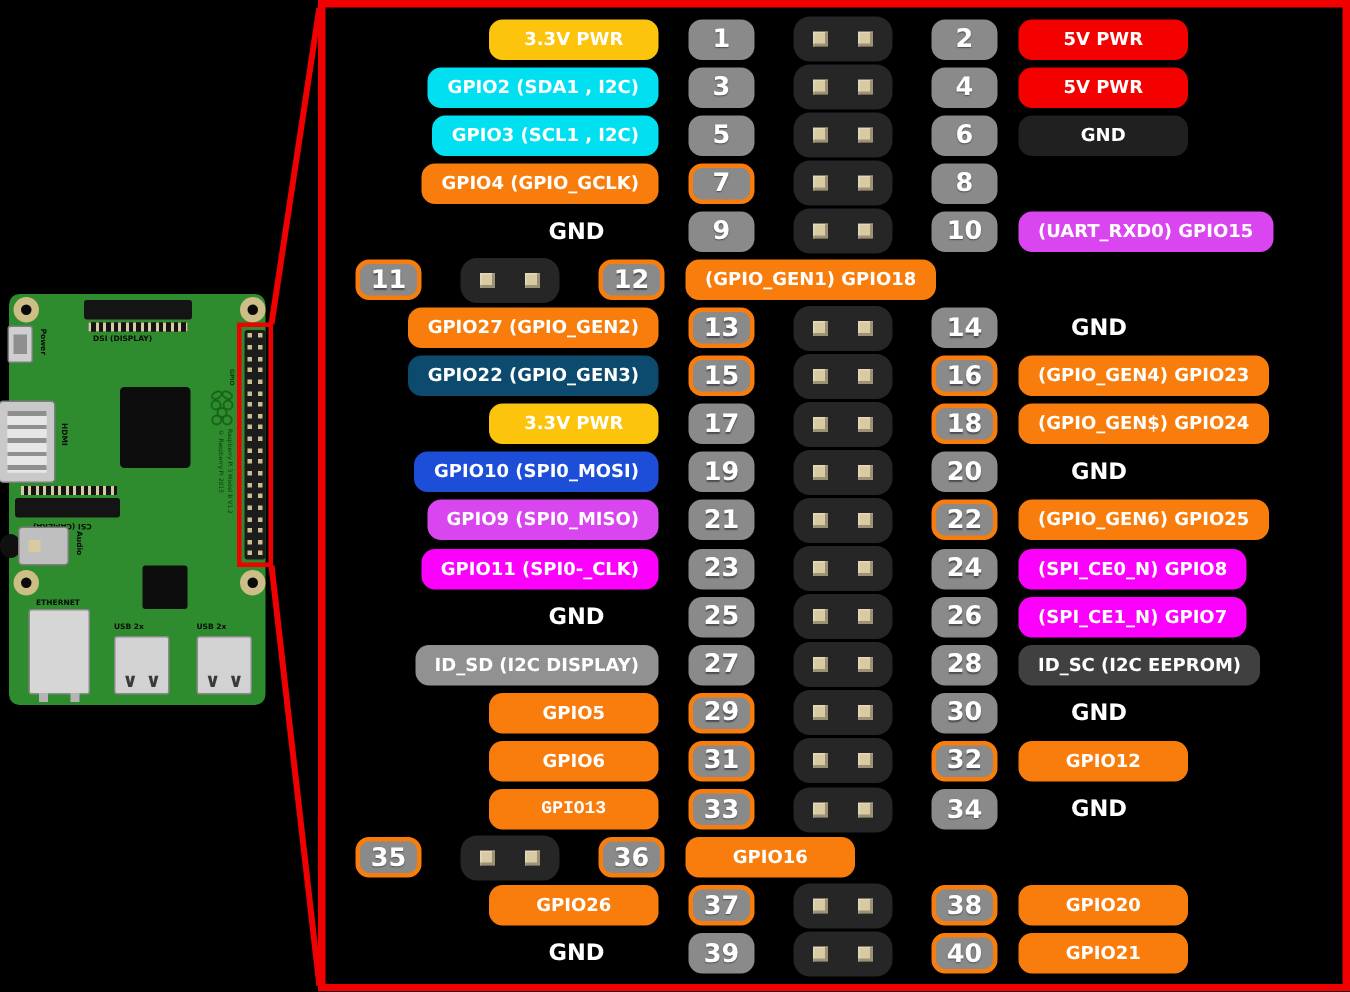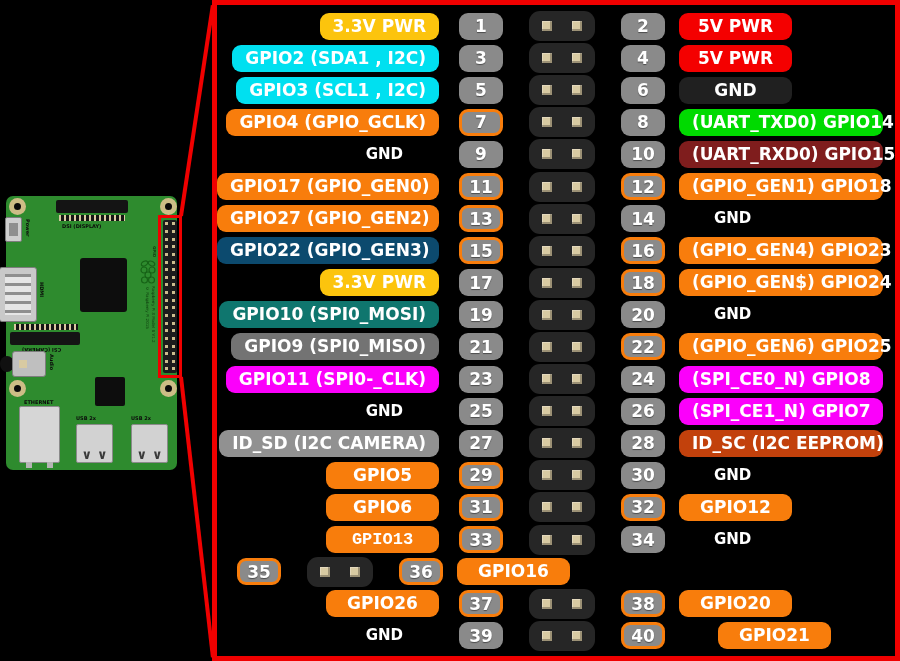--- a/index.html
+++ b/index.html
@@ -9,21 +9,21 @@
   
   .panel{position:absolute;left:212px;top:0;width:688px;height:661px;
          border:5px solid #f00000;background:#000;box-sizing:border-box;z-index:2;}
   .rows{padding-top:5px;}
   .row{display:flex;align-items:center;height:32.1px;}
   .zone{display:flex;align-items:center;height:100%;}
   .zl{width:222px;justify-content:flex-end;}
   .zr{width:204px;justify-content:flex-start;}
   .s1{width:20px}.s2{width:26px}.s3{width:26px}.s4{width:14px}
   .label{height:27px;line-height:27px;padding:0 13px;border-radius:9px;
-         font-size:17px;font-weight:bold;color:#fff;white-space:nowrap;
+         font-size:12px;font-weight:bold;color:#fff;white-space:nowrap;
          box-sizing:border-box;min-width:113px;text-align:center;}
   .label.plain{background:transparent!important;min-width:0;padding:0;border-radius:0;font-size:15px;}
   .zl .label.plain{margin-right:36px;}
   .zr .label.plain{margin-left:35px;}
   .badge{width:44px;height:27px;border-radius:9px;background:#8a8a8a;color:#fff;
          font-weight:bold;font-size:17px;display:flex;align-items:center;justify-content:center;
          box-sizing:border-box;text-shadow:0 1px 1px rgba(0,0,0,.45);}
   .badge.ring{border:3px solid #f87d0c;}
   .hseg{width:66px;height:30px;background:#262626;border-radius:11px;display:flex;
         align-items:center;justify-content:space-between;padding:0 13px;box-sizing:border-box;}
@@ -305,48 +305,42 @@
       <span class="s1"></span>
       <div class="badge b-left ring">7</div>
       <span class="s2"></span>
       <div class="hseg">
         <span class="pad"></span>
         <span class="pad"></span>
       </div>
       <span class="s3"></span>
       <div class="badge b-right">8</div>
       <span class="s4"></span>
-      <div class="zone zr">
-        <span class="label" style="background: rgb(0, 218, 0);">(UART_TXD0) GPIO14</span>
-      </div>
     </div>
 
     <div class="row">
       <div class="zone zl">
         <span class="label plain">GND</span>
       </div>
       <span class="s1"></span>
       <div class="badge b-left">9</div>
       <span class="s2"></span>
       <div class="hseg">
         <span class="pad"></span>
         <span class="pad"></span>
       </div>
       <span class="s3"></span>
       <div class="badge b-right">10</div>
       <span class="s4"></span>
       <div class="zone zr">
-        <span class="label" style="background: #7f1d1d;">(UART_RXD0) GPIO15</span>
-      </div>
-    </div>
-
-    <div class="row">
-      <div class="zone zl">
-        <span class="label" style="background: rgb(248, 125, 12);">GPIO17 (GPIO_GEN0)</span>
-      </div>
+        <span class="label" style="background: #d946ef;">(UART_RXD0) GPIO15</span>
+      </div>
+    </div>
+
+    <div class="row">
       <span class="s1"></span>
       <div class="badge b-left ring">11</div>
       <span class="s2"></span>
       <div class="hseg">
         <span class="pad"></span>
         <span class="pad"></span>
       </div>
       <span class="s3"></span>
       <div class="badge b-right ring">12</div>
       <span class="s4"></span>
@@ -407,40 +401,40 @@
       <span class="s3"></span>
       <div class="badge b-right ring">18</div>
       <span class="s4"></span>
       <div class="zone zr">
         <span class="label" style="background: rgb(248, 125, 12);">(GPIO_GEN$) GPIO24</span>
       </div>
     </div>
 
     <div class="row">
       <div class="zone zl">
-        <span class="label" style="background: #0f766e;">GPIO10 (SPI0_MOSI)</span>
+        <span class="label" style="background: #1d4ed8;">GPIO10 (SPI0_MOSI)</span>
       </div>
       <span class="s1"></span>
       <div class="badge b-left">19</div>
       <span class="s2"></span>
       <div class="hseg">
         <span class="pad"></span>
         <span class="pad"></span>
       </div>
       <span class="s3"></span>
       <div class="badge b-right">20</div>
       <span class="s4"></span>
       <div class="zone zr">
         <span class="label plain">GND</span>
       </div>
     </div>
 
     <div class="row">
       <div class="zone zl">
-        <span class="label" style="background: #737373;">GPIO9 (SPI0_MISO)</span>
+        <span class="label" style="background: #d946ef;">GPIO9 (SPI0_MISO)</span>
       </div>
       <span class="s1"></span>
       <div class="badge b-left">21</div>
       <span class="s2"></span>
       <div class="hseg">
         <span class="pad"></span>
         <span class="pad"></span>
       </div>
       <span class="s3"></span>
       <div class="badge b-right ring">22</div>
@@ -483,34 +477,34 @@
       <span class="s3"></span>
       <div class="badge b-right">26</div>
       <span class="s4"></span>
       <div class="zone zr">
         <span class="label" style="background: rgb(251, 0, 251);">(SPI_CE1_N) GPIO7</span>
       </div>
     </div>
 
     <div class="row">
       <div class="zone zl">
-        <span class="label" style="background: rgb(145, 145, 145);">ID_SD (I2C CAMERA)</span>
+        <span class="label" style="background: rgb(145, 145, 145);">ID_SD (I2C DISPLAY)</span>
       </div>
       <span class="s1"></span>
       <div class="badge b-left">27</div>
       <span class="s2"></span>
       <div class="hseg">
         <span class="pad"></span>
         <span class="pad"></span>
       </div>
       <span class="s3"></span>
       <div class="badge b-right">28</div>
       <span class="s4"></span>
       <div class="zone zr">
-        <span class="label" style="background: #c2410c;">ID_SC (I2C EEPROM)</span>
+        <span class="label" style="background: #404040;">ID_SC (I2C EEPROM)</span>
       </div>
     </div>
 
     <div class="row">
       <div class="zone zl">
         <span class="label" style="background: rgb(248, 125, 12);">GPIO5</span>
       </div>
       <span class="s1"></span>
       <div class="badge b-left ring">29</div>
       <span class="s2"></span>
@@ -607,19 +601,19 @@
       <div class="badge b-left">39</div>
       <span class="s2"></span>
       <div class="hseg">
         <span class="pad"></span>
         <span class="pad"></span>
       </div>
       <span class="s3"></span>
       <div class="badge b-right ring">40</div>
       <span class="s4"></span>
       <div class="zone zr">
-        <span class="label" style="background: rgb(248, 125, 12); margin-left: 39px;">GPIO21</span>
+        <span class="label" style="background: rgb(248, 125, 12);">GPIO21</span>
       </div>
     </div>
   </div>
   </div>
 
 </div>
 
 </body></html>

